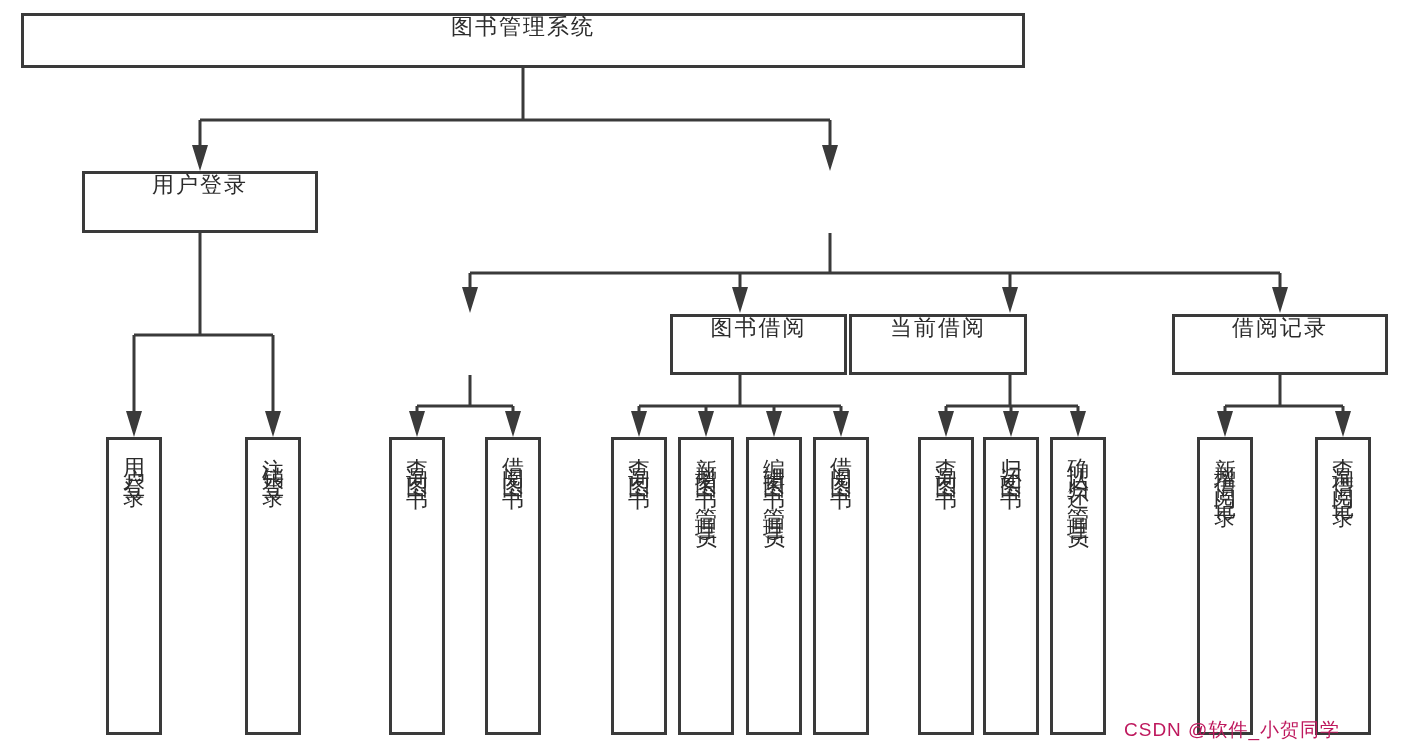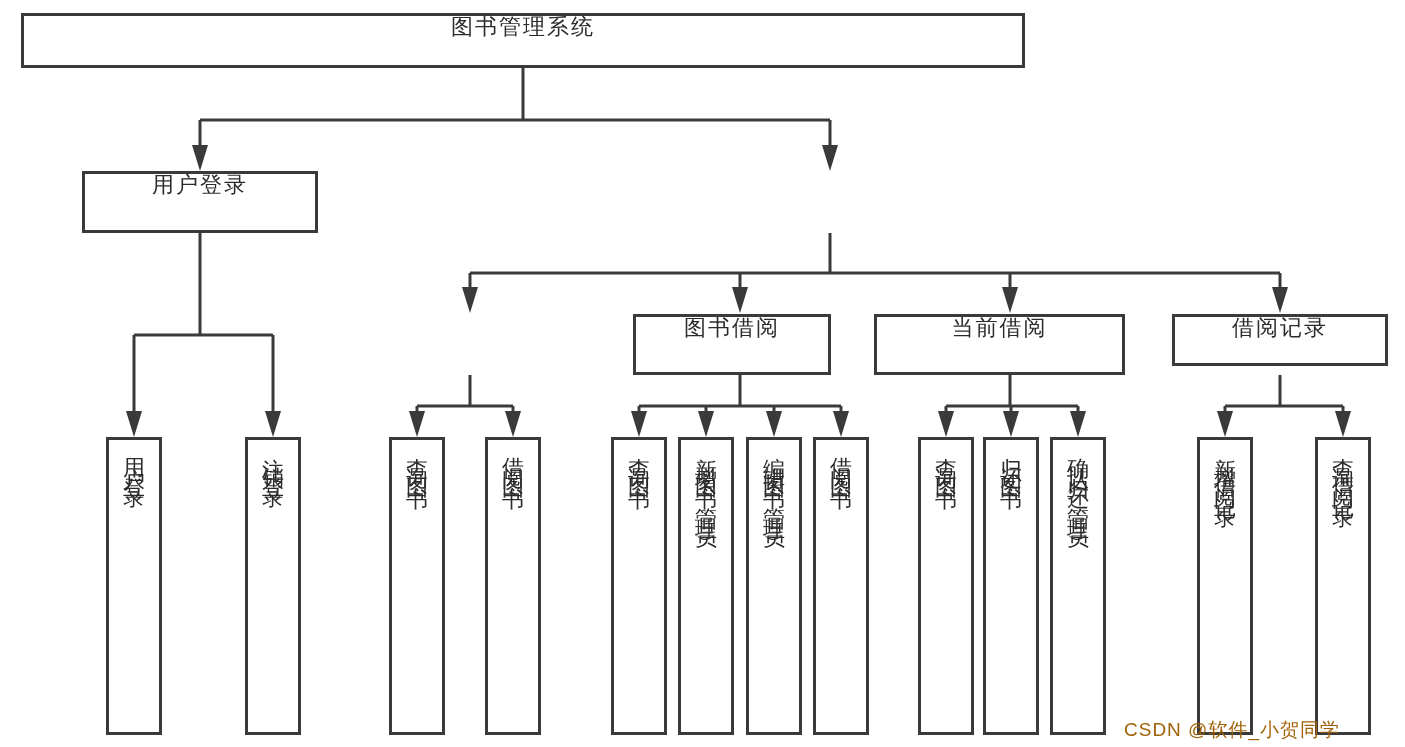--- a/index.html
+++ b/index.html
@@ -15,21 +15,21 @@
     font-size:22px;line-height:1;
   }
   .box.h span{letter-spacing:2px;white-space:nowrap;}
   .box.v{width:56px;top:437px;height:298px;}
   .box.v .vt{
     writing-mode:vertical-rl;text-orientation:mixed;
     letter-spacing:10px;line-height:1;white-space:nowrap;
   }
   #watermark{
     position:absolute;z-index:3;left:1124px;top:717px;width:240px;
-    color:#a16207;font-size:19px;letter-spacing:1px;white-space:nowrap;
+    color:#be185d;font-size:19px;letter-spacing:1px;white-space:nowrap;
   }
 </style>
 </head>
 <body>
 
 <div id="stage">
 
   <svg id="connectors" width="1405" height="747" viewBox="0 0 1405 747">
     <path fill="none" stroke="#3a3a3a" stroke-width="3" d="
       M523 68 V120
@@ -61,27 +61,27 @@
   </svg>
 
   <div class="box h" style="left:21px;top:13px;width:1004px;height:55px">
     <span>图书管理系统</span>
   </div>
 
   <div class="box h" style="left:82px;top:171px;width:236px;height:62px">
     <span>用户登录</span>
   </div>
 
-  <div class="box h" style="left:633px;top:314px;width:198px;height:61px">
+  <div class="box h" style="left:670px;top:314px;width:177px;height:61px">
     <span>图书借阅</span>
   </div>
-  <div class="box h" style="left:874px;top:314px;width:251px;height:61px">
+  <div class="box h" style="left:849px;top:314px;width:178px;height:61px">
     <span>当前借阅</span>
   </div>
-  <div class="box h" style="left:1172px;top:314px;width:216px;height:52px">
+  <div class="box h" style="left:1172px;top:314px;width:216px;height:61px">
     <span>借阅记录</span>
   </div>
 
   <div class="box v" style="left:106px">
     <span class="vt">用户登录</span>
   </div>
   <div class="box v" style="left:245px">
     <span class="vt">注销登录</span>
   </div>
 

